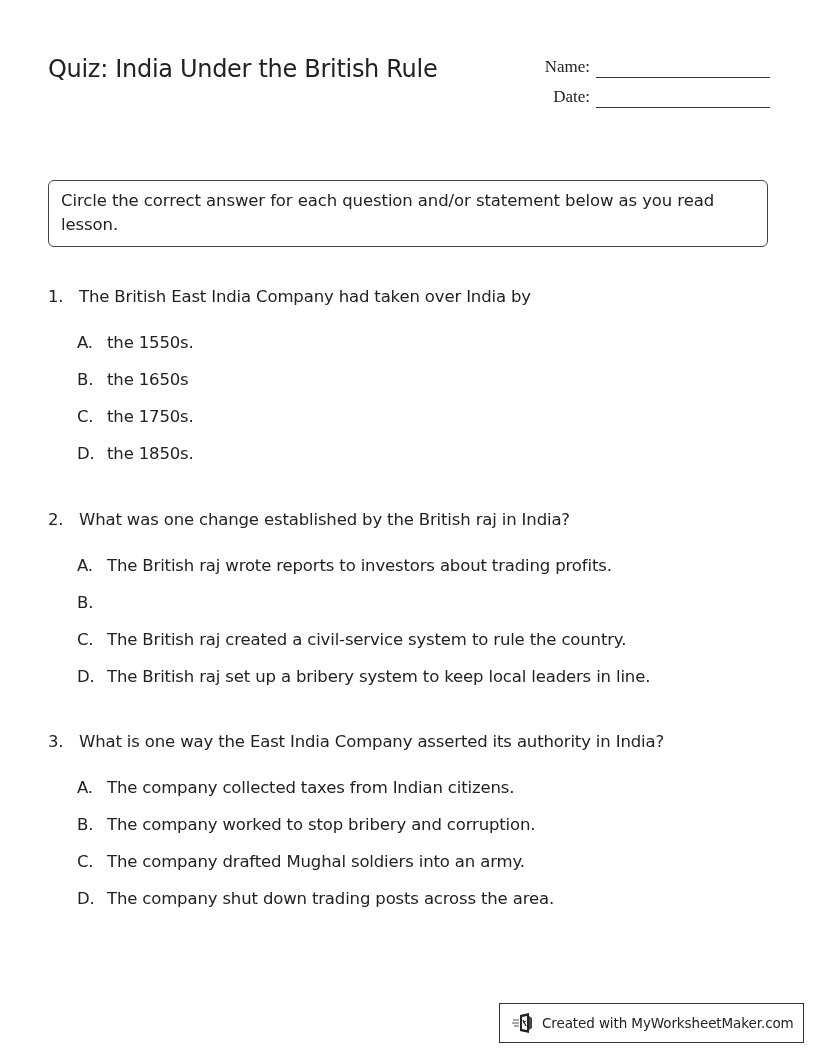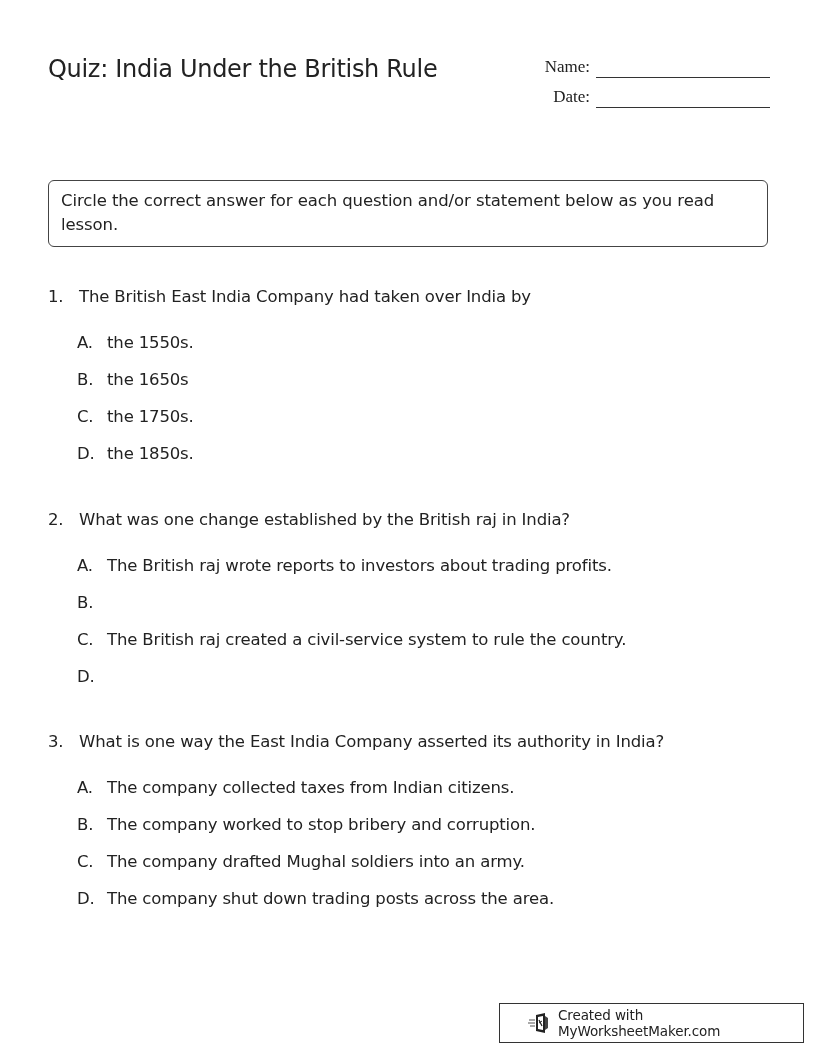--- a/index.html
+++ b/index.html
@@ -109,21 +109,21 @@
     .footer-badge {
       position: absolute;
       left: 499px;
       top: 1003px;
       width: 305px;
       height: 40px;
       border: 1.3px solid #333;
       box-sizing: border-box;
       display: flex;
       align-items: center;
-      padding-left: 28px;
+      padding-left: 12px;
       font-size: 13.5px;
       color: #222;
       letter-spacing: -0.1px;
     }
     .footer-icon {
       width: 22px;
       height: 22px;
       margin-right: 8px;
       flex: none;
     }
@@ -183,20 +183,21 @@
     </div>
     <div class="option">
       <span class="opt-letter">B.</span>
     </div>
     <div class="option">
       <span class="opt-letter">C.</span>
       <span>The British raj created a civil-service system to rule the country.</span>
     </div>
     <div class="option">
       <span class="opt-letter">D.</span>
+      <span>The British raj set up a bribery system to keep local leaders in line.</span>
     </div>
   </div>
 </div>
 
 <div class="question" style="top:731px;">
   <div class="q-stem">
     <span class="q-num">3.</span>
     <span>What is one way the East India Company asserted its authority in India?</span>
   </div>
   <div class="options">

